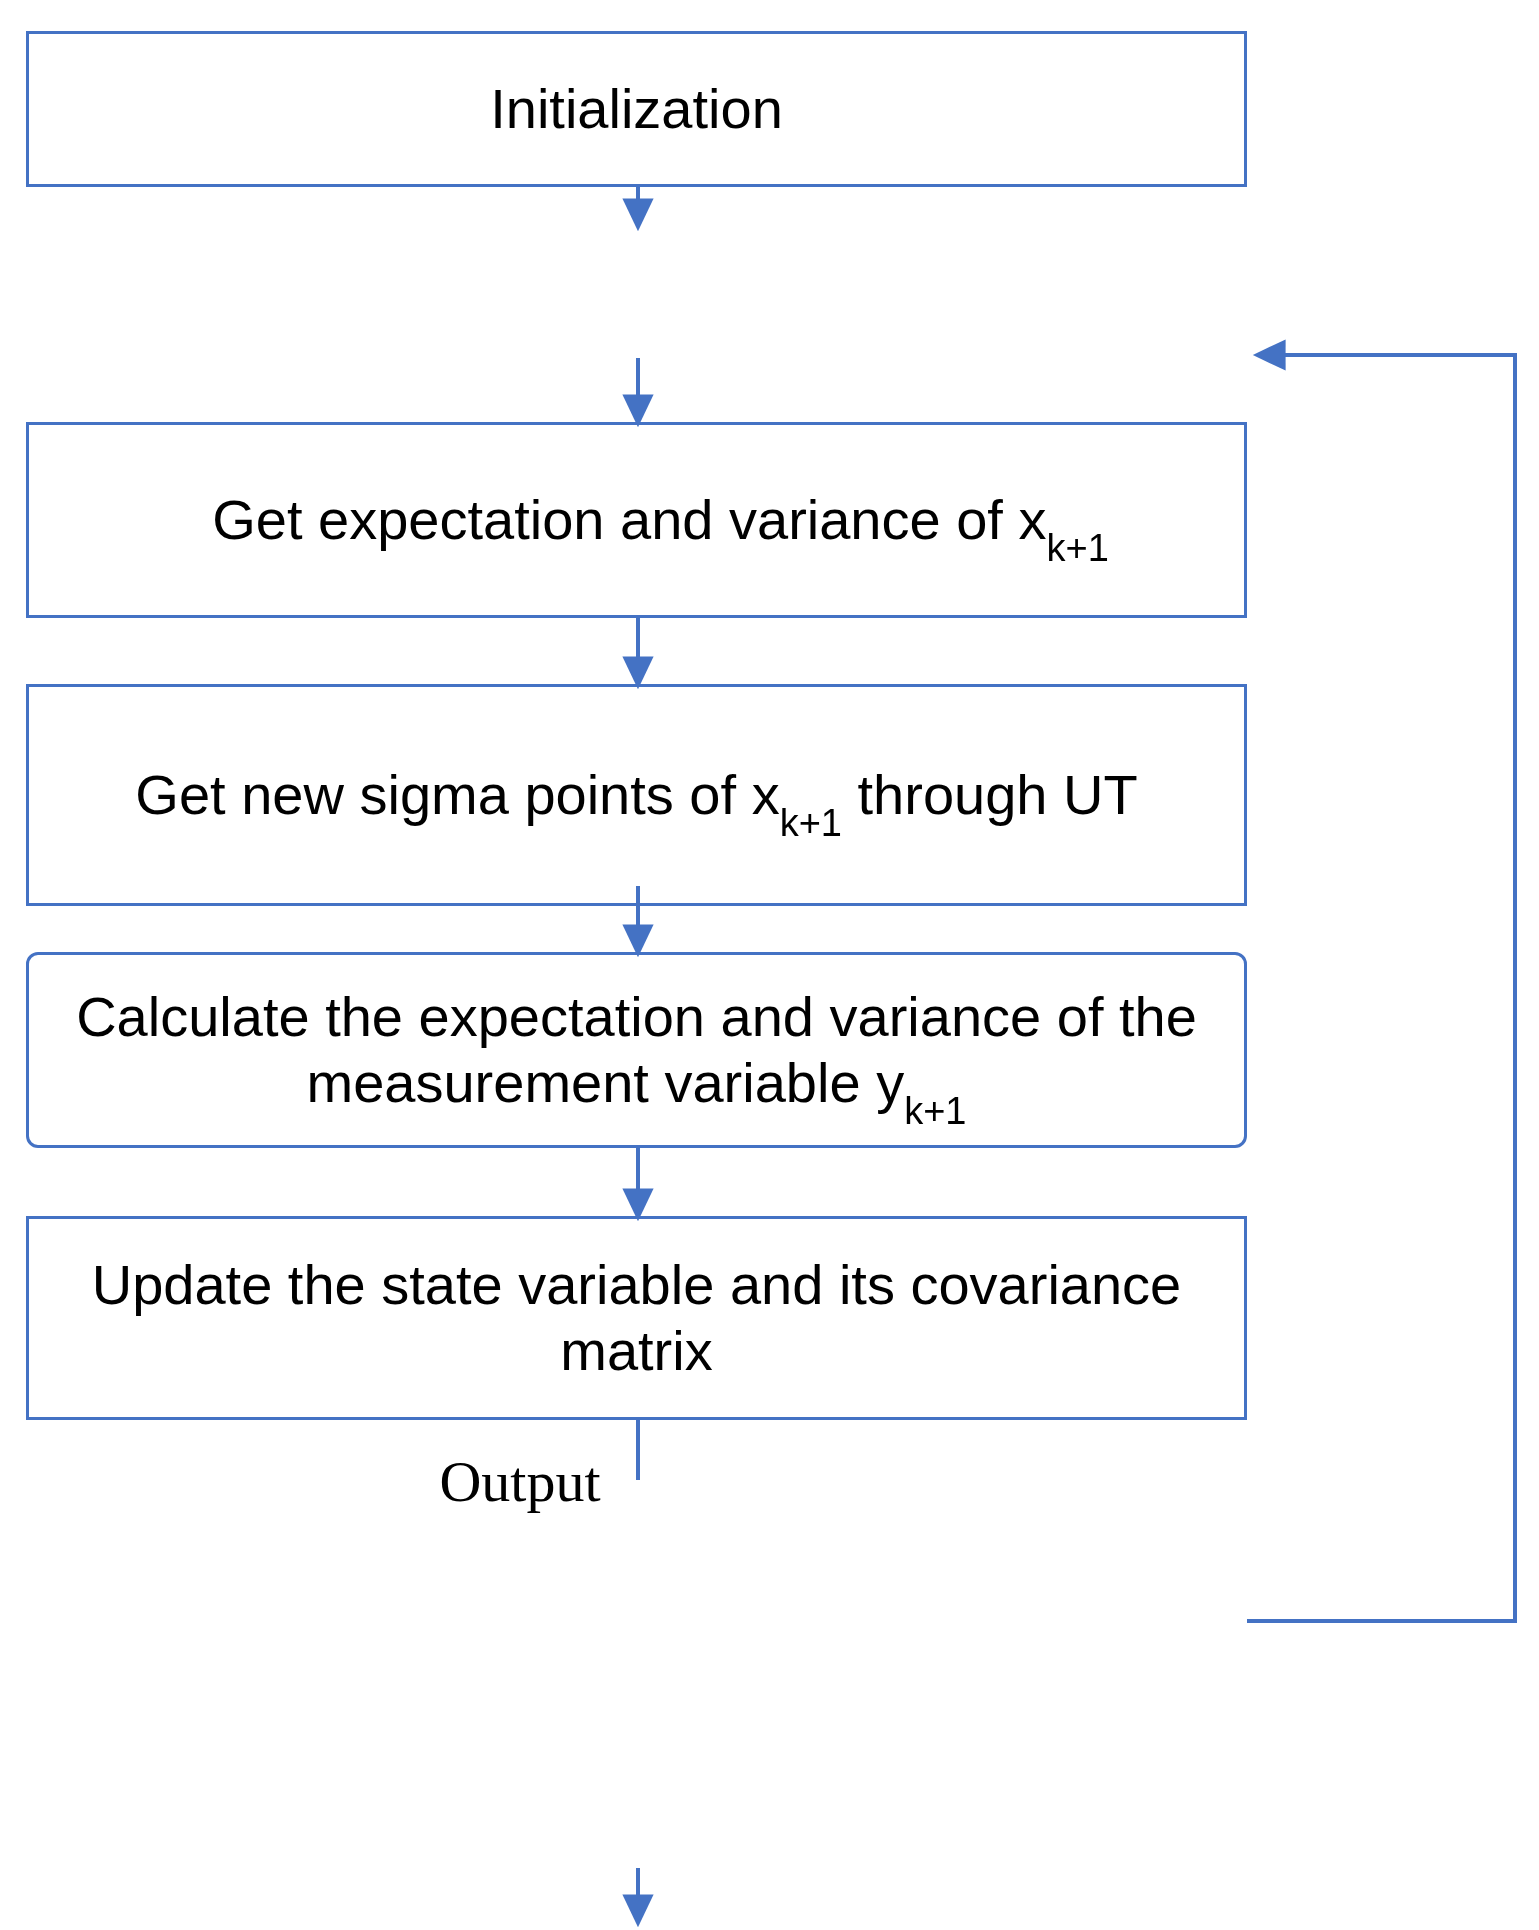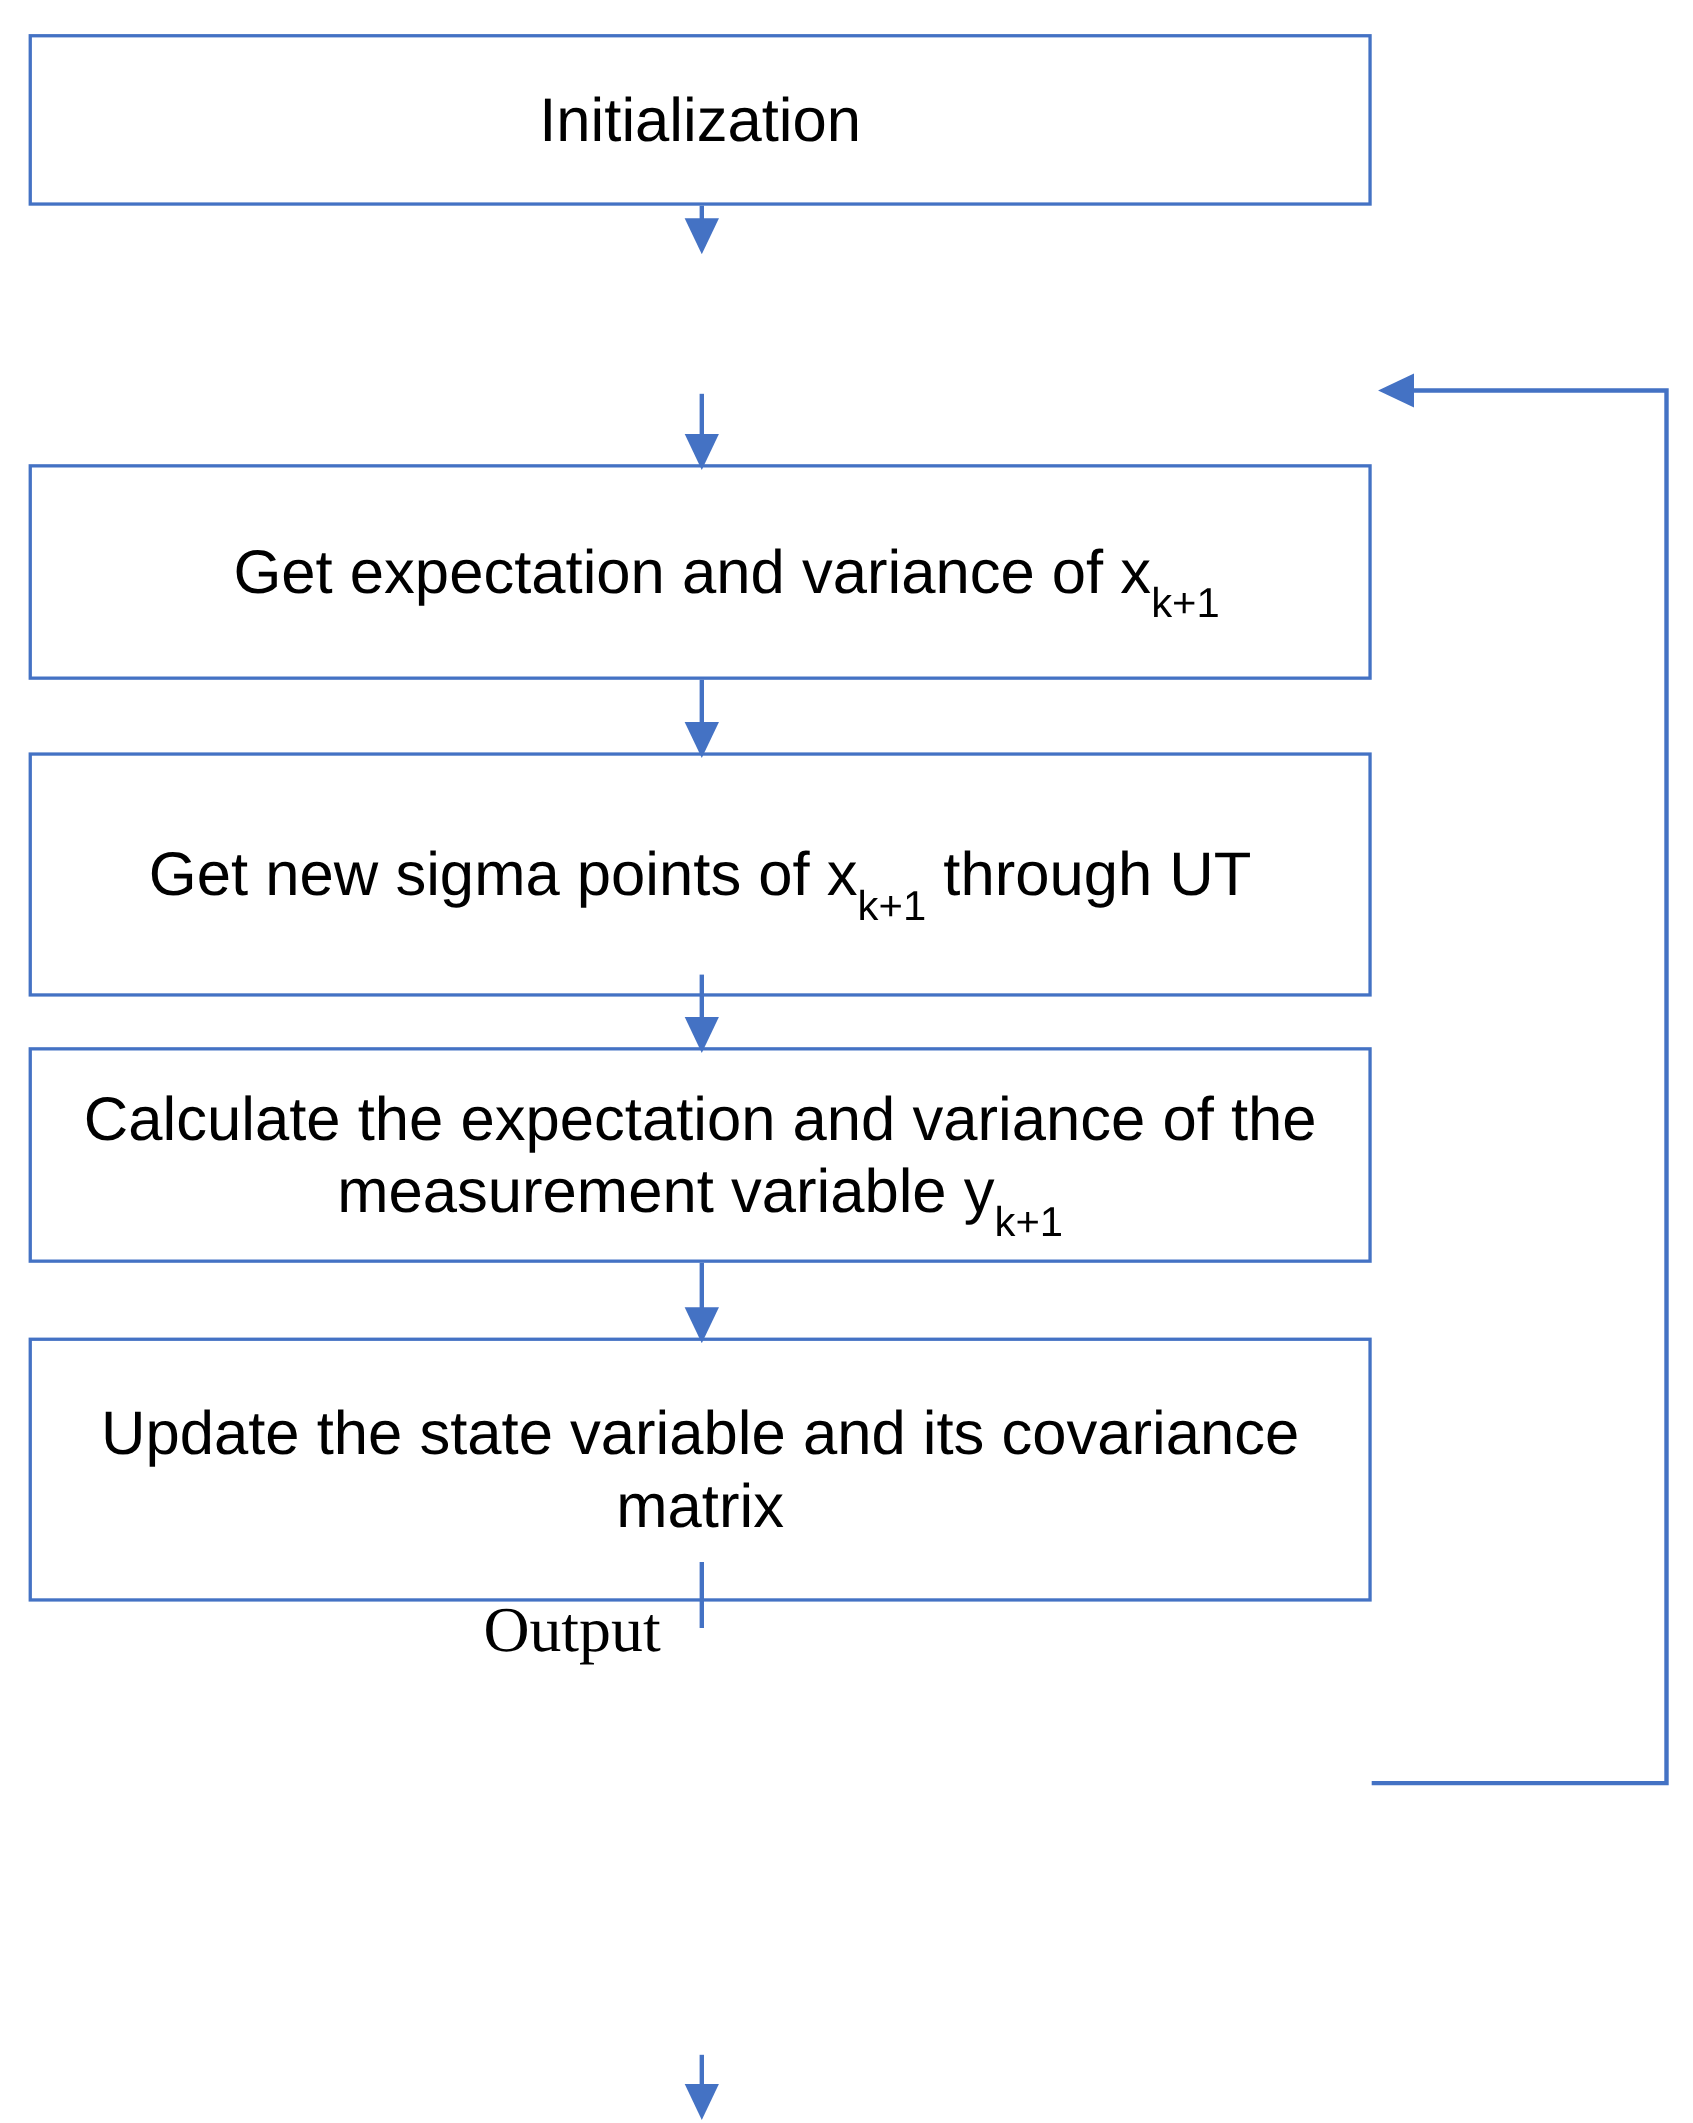--- a/index.html
+++ b/index.html
@@ -58,22 +58,22 @@
     color: #000000;
     text-align: center;
     white-space: nowrap;
   }
 
   
   #node-init        { left: 26px;  top: 31px;   width: 1221px; height: 156px; }
   #node-sigma-k     { left: 26px;  top: 226px;  width: 1221px; height: 132px; }
   #node-expect      { left: 26px;  top: 422px;  width: 1221px; height: 196px; padding-left: 48px; }
   #node-newsigma    { left: 26px;  top: 684px;  width: 1221px; height: 222px; }
-  #node-measure     { left: 26px;  top: 952px;  width: 1221px; height: 196px; }
-  #node-update      { left: 26px;  top: 1216px; width: 1221px; height: 240px; }
+  #node-measure     { left: 26px;  top: 952px;  width: 1221px; height: 196px; border-radius: 12px; }
+  #node-update      { left: 26px;  top: 1216px; width: 1221px; height: 204px; }
 
   #label-output     { left: 370px; top: 1448px; width: 300px; }
 </style>
 </head>
 <body>
 
 <div id="canvas">
 
   <svg class="flow-svg" viewBox="0 0 1539 1930">
     <defs>

